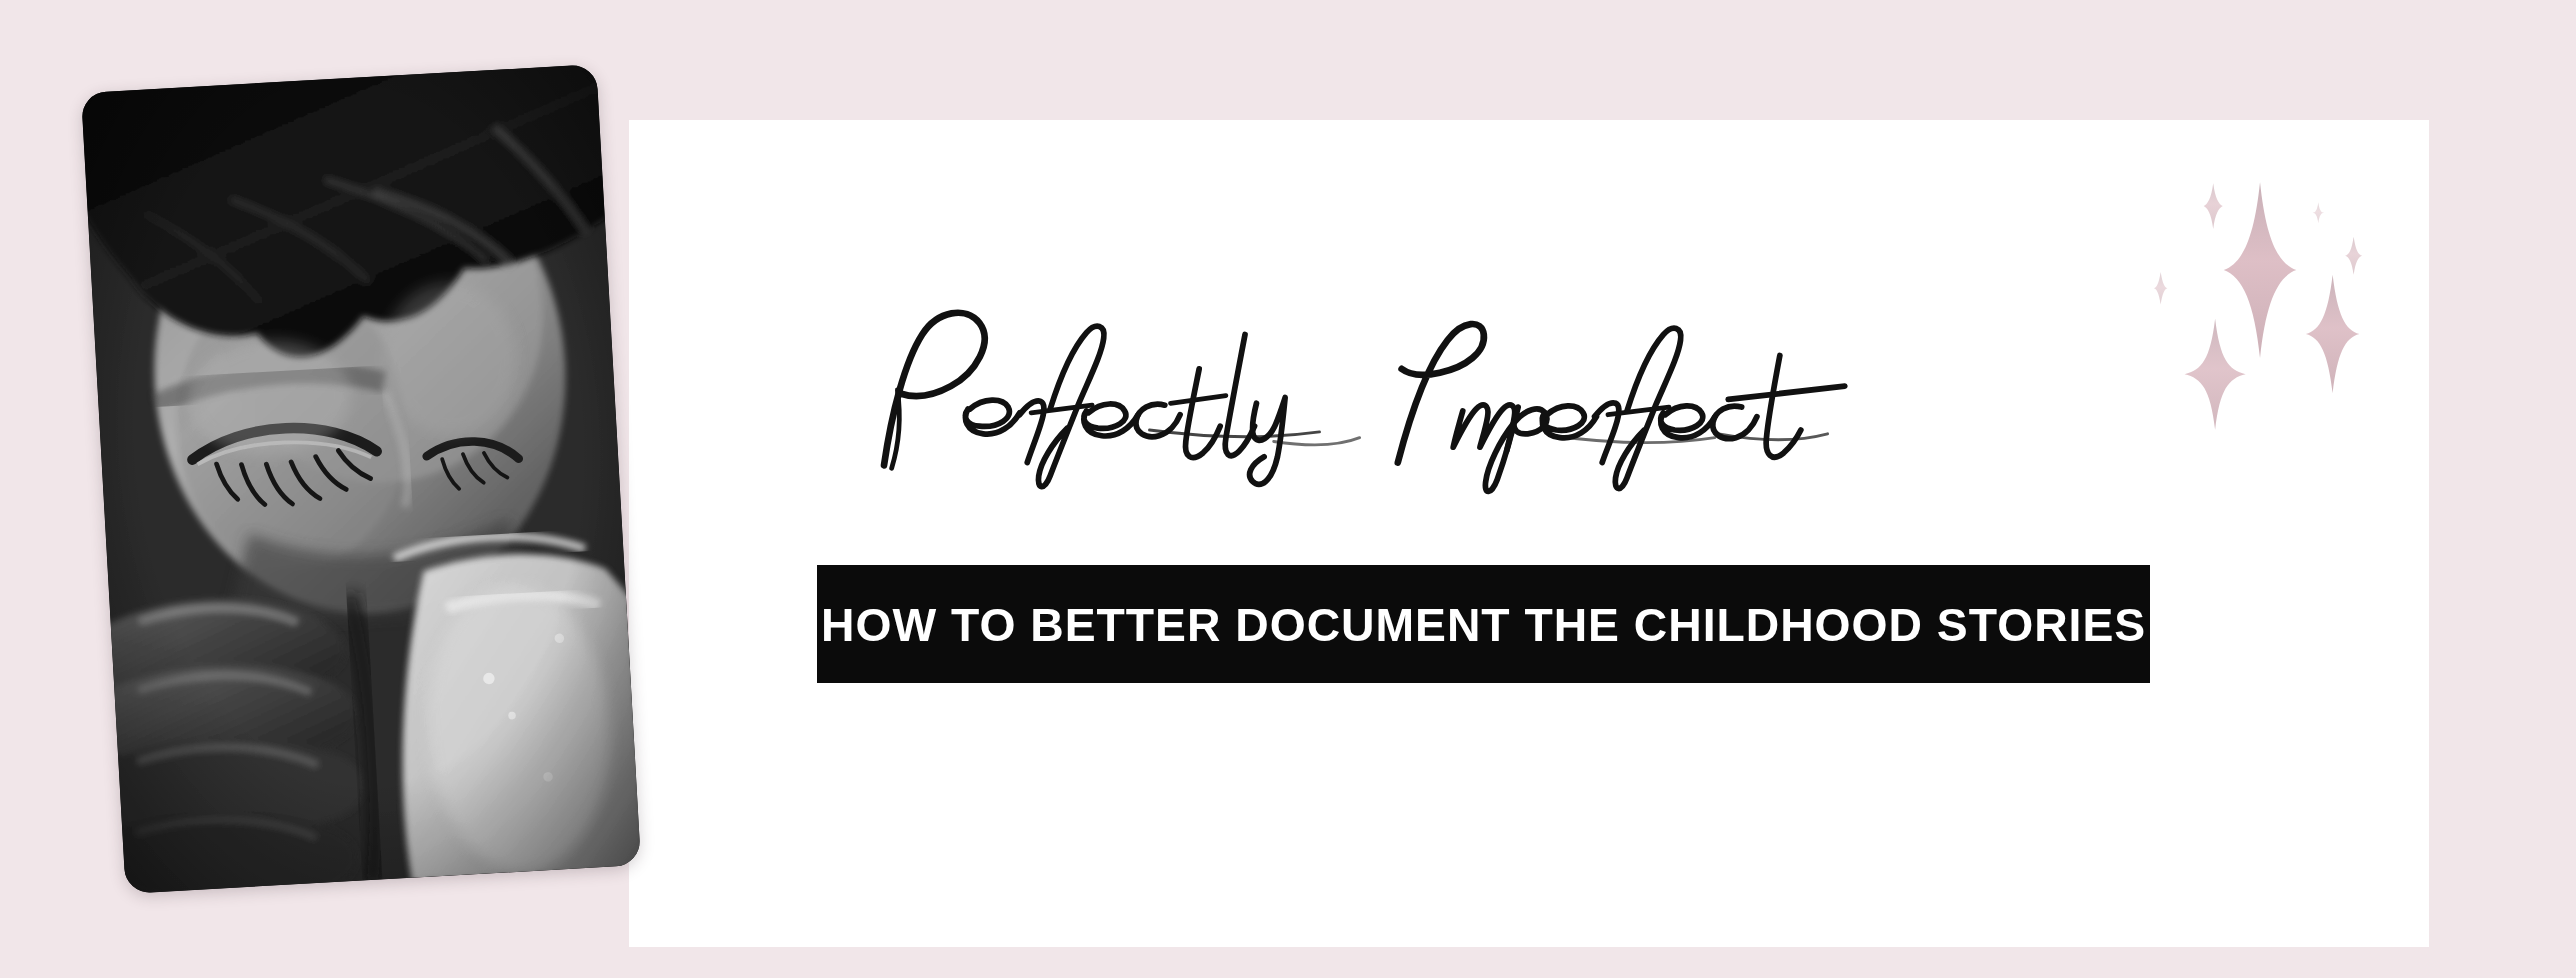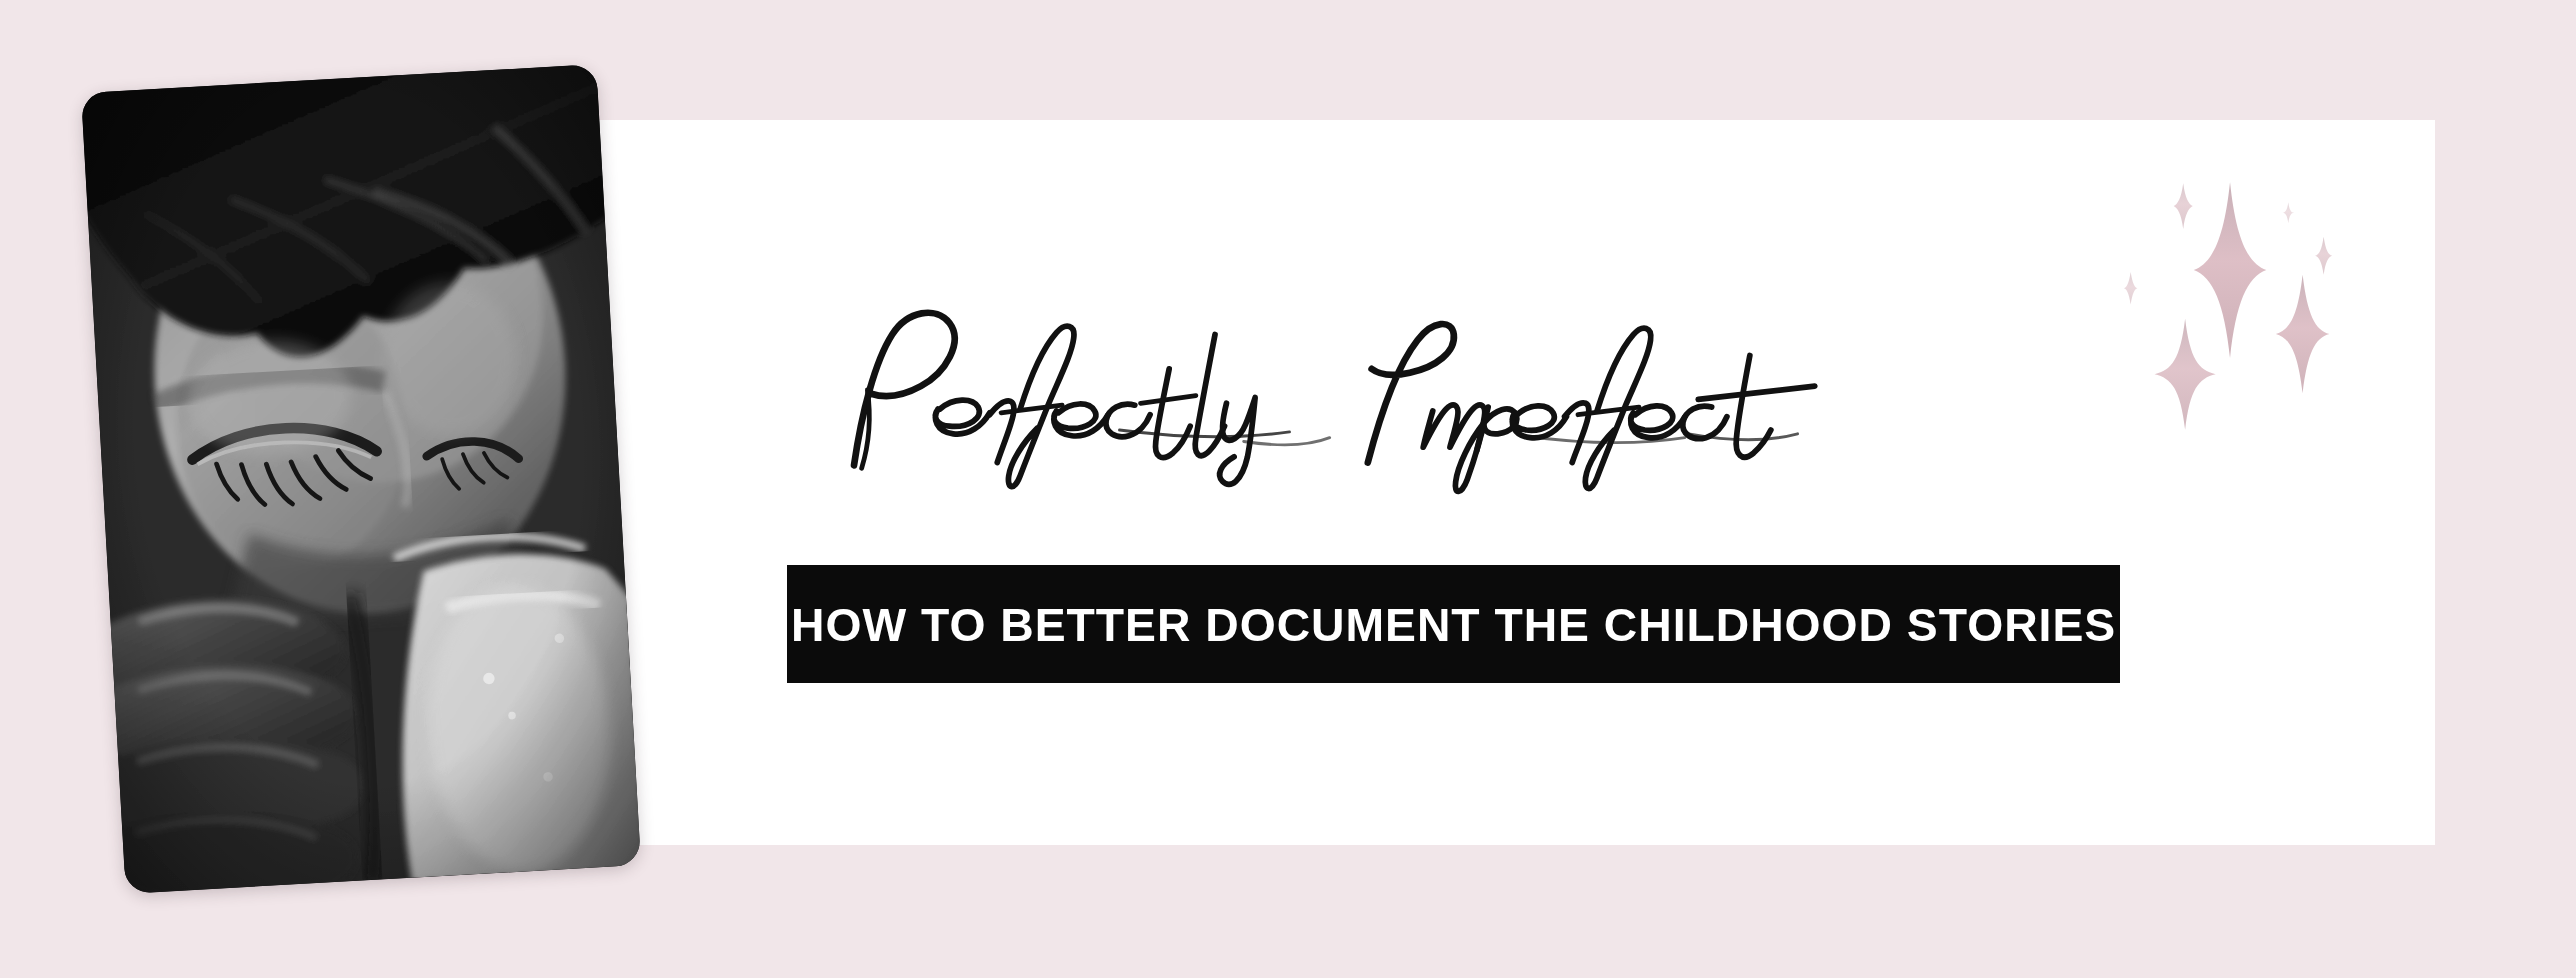--- a/index.html
+++ b/index.html
@@ -18,27 +18,26 @@
     position: relative;
     width: 2576px;
     height: 978px;
     background: #f1e6e9;
     overflow: hidden;
   }
 
   
   #white-card {
     position: absolute;
-    left: 599px;
+    left: 629px;
     top: 120px;
     width: 1800px;
-    height: 725px;
+    height: 827px;
     background: #ffffff;
     box-shadow: 0 0 0 0 rgba(0,0,0,0);
-    padding-left: 36px;
   }
 
   
   #photo-wrap {
     position: absolute;
     left: 103px;
     top: 78px;
     width: 516px;
     height: 802px;
     transform: rotate(-3.2deg);

